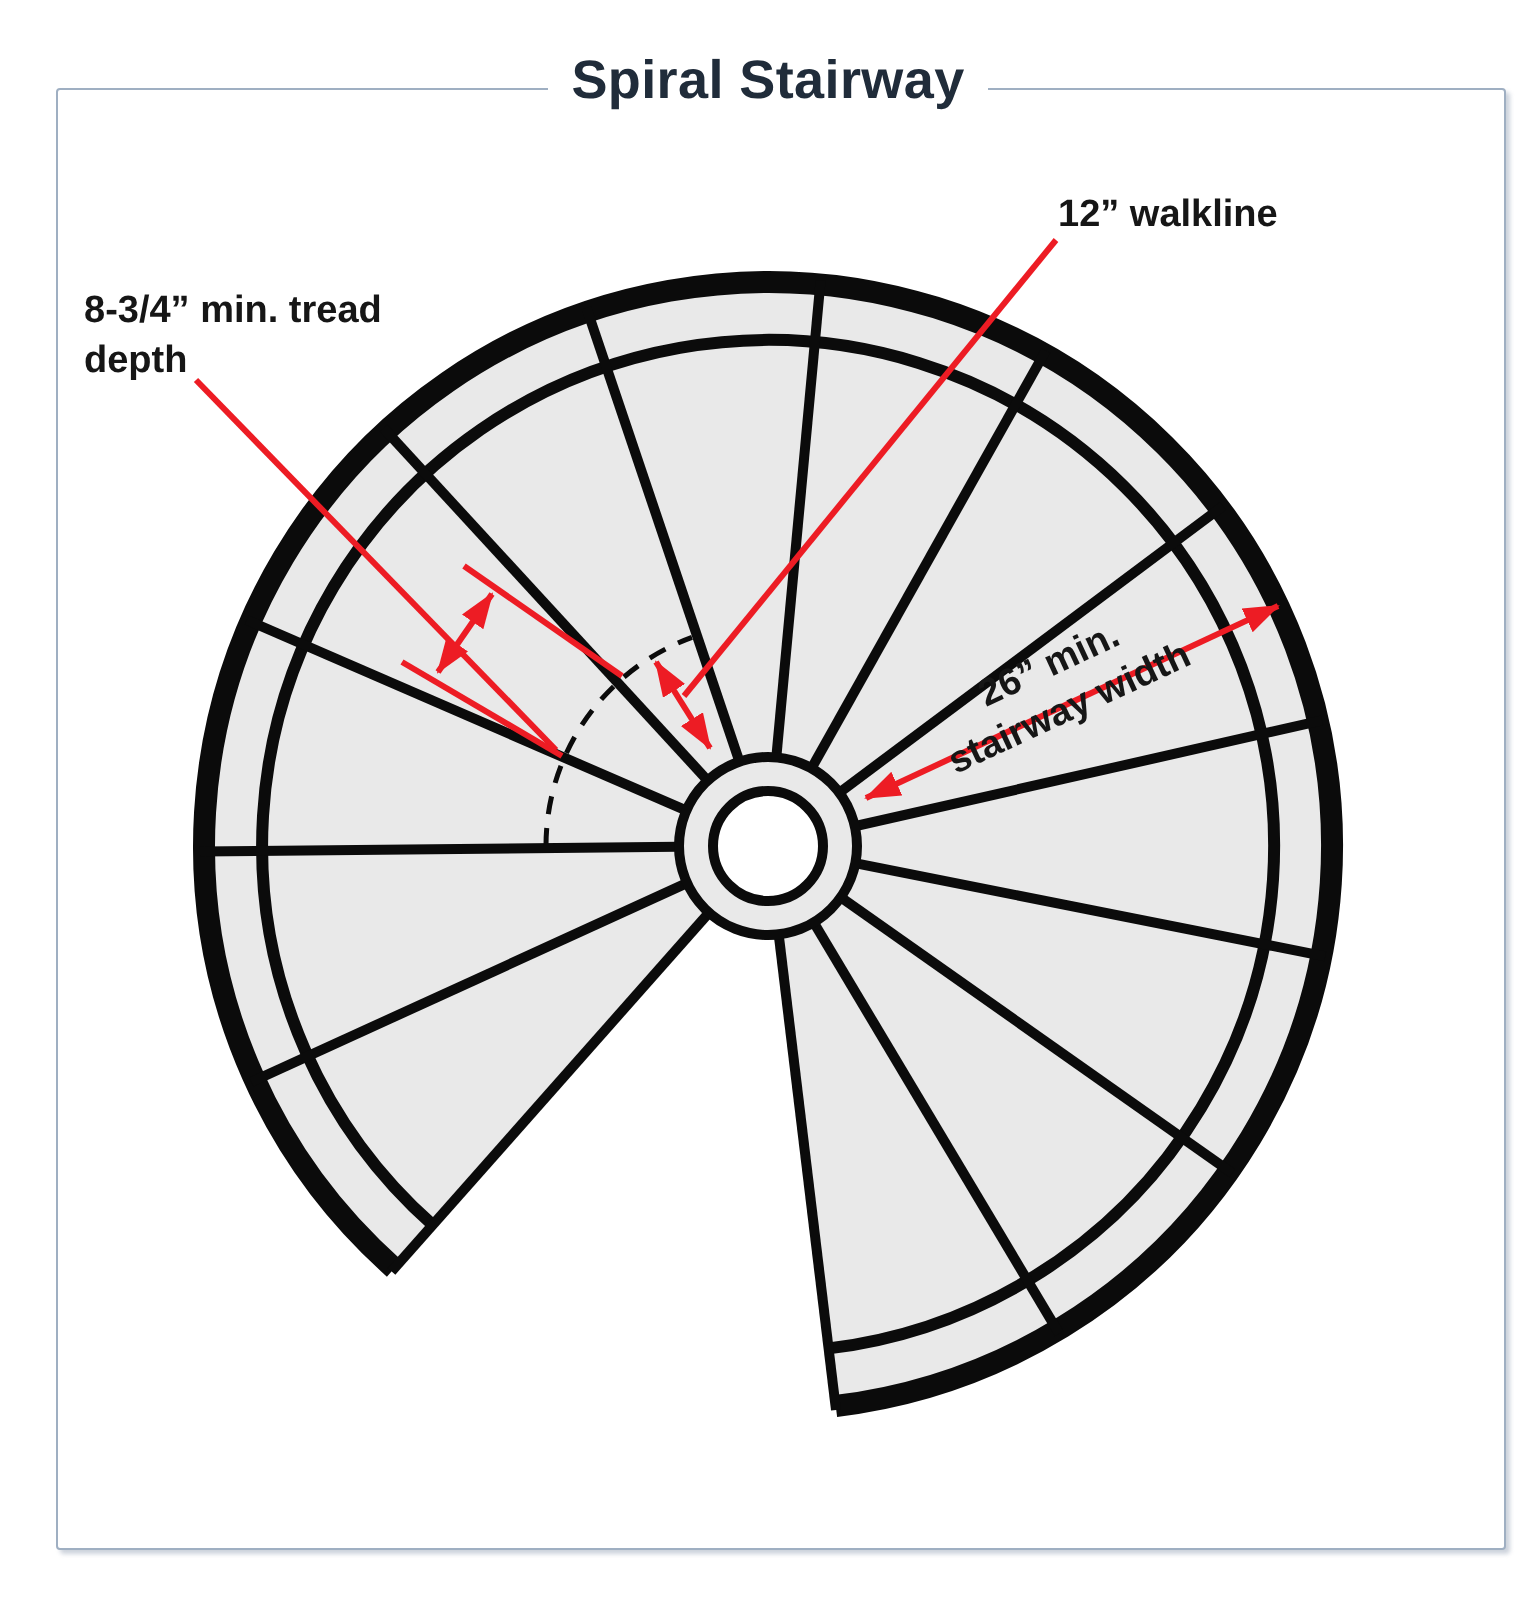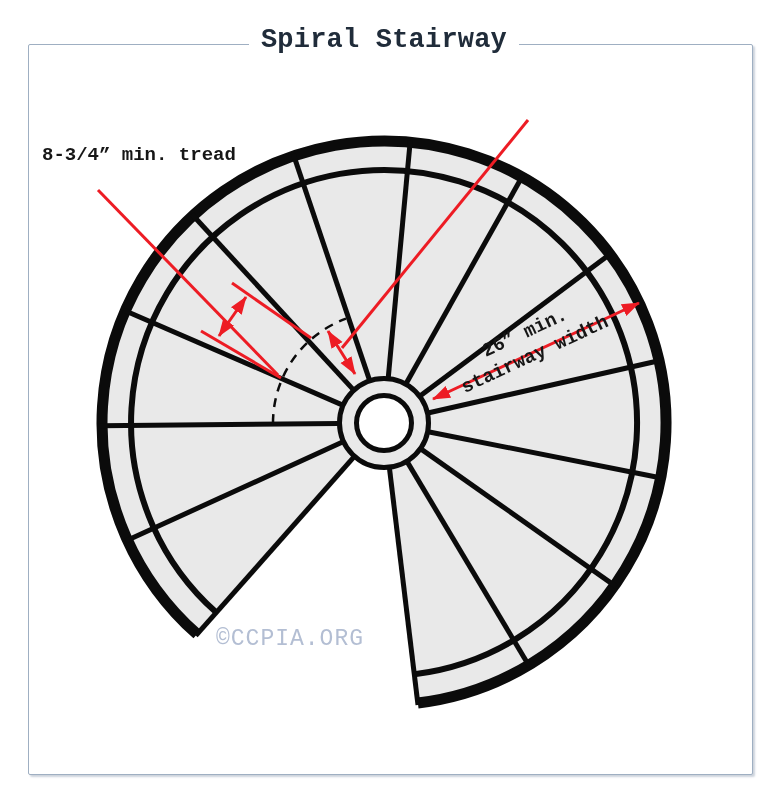--- a/index.html
+++ b/index.html
@@ -9,21 +9,21 @@
     --tread:#e9e9e9;
     --frame:#9fafc2;
     --watermark:#b3bed3;
   }
   *{margin:0;padding:0;box-sizing:border-box;}
   html,body{background:#fff;}
   .page{
     position:relative;
     width:768px;height:808px;
     background:#fff;
-    font-family:Liberation Mono, monospace;
+    font-family:Liberation Sans, sans-serif;
     overflow:hidden;
   }
   .frame-box{
     position:absolute;
     left:28px;top:44px;width:725px;height:731px;
     border:1px solid var(--frame);
     border-radius:2px;
     box-shadow:2px 2px 2px rgba(145,158,178,0.45);
     background:#fff;
   }
@@ -131,25 +131,26 @@
 
       <line x1="232" y1="283" x2="311" y2="338"></line>
       <line x1="201" y1="331" x2="281" y2="378"></line>
 
       <line x1="246" y1="297" x2="219" y2="336" marker-start="url(#ah)" marker-end="url(#ah)"></line>
 
       <line x1="433" y1="399" x2="639" y2="303" marker-start="url(#ah)" marker-end="url(#ah)"></line>
     </g>
   </svg>
 
+  <div class="label label-walkline">12” walkline</div>
 
   <div class="label label-tread-depth">
     <div>8-3/4” min. tread</div>
+    <div>depth</div>
   </div>
 
   <div class="label label-width">
     <div>26” min.</div>
     <div>stairway width</div>
   </div>
 
-  <div class="watermark">©CCPIA.ORG</div>
 
 </div>
 
 </body></html>

